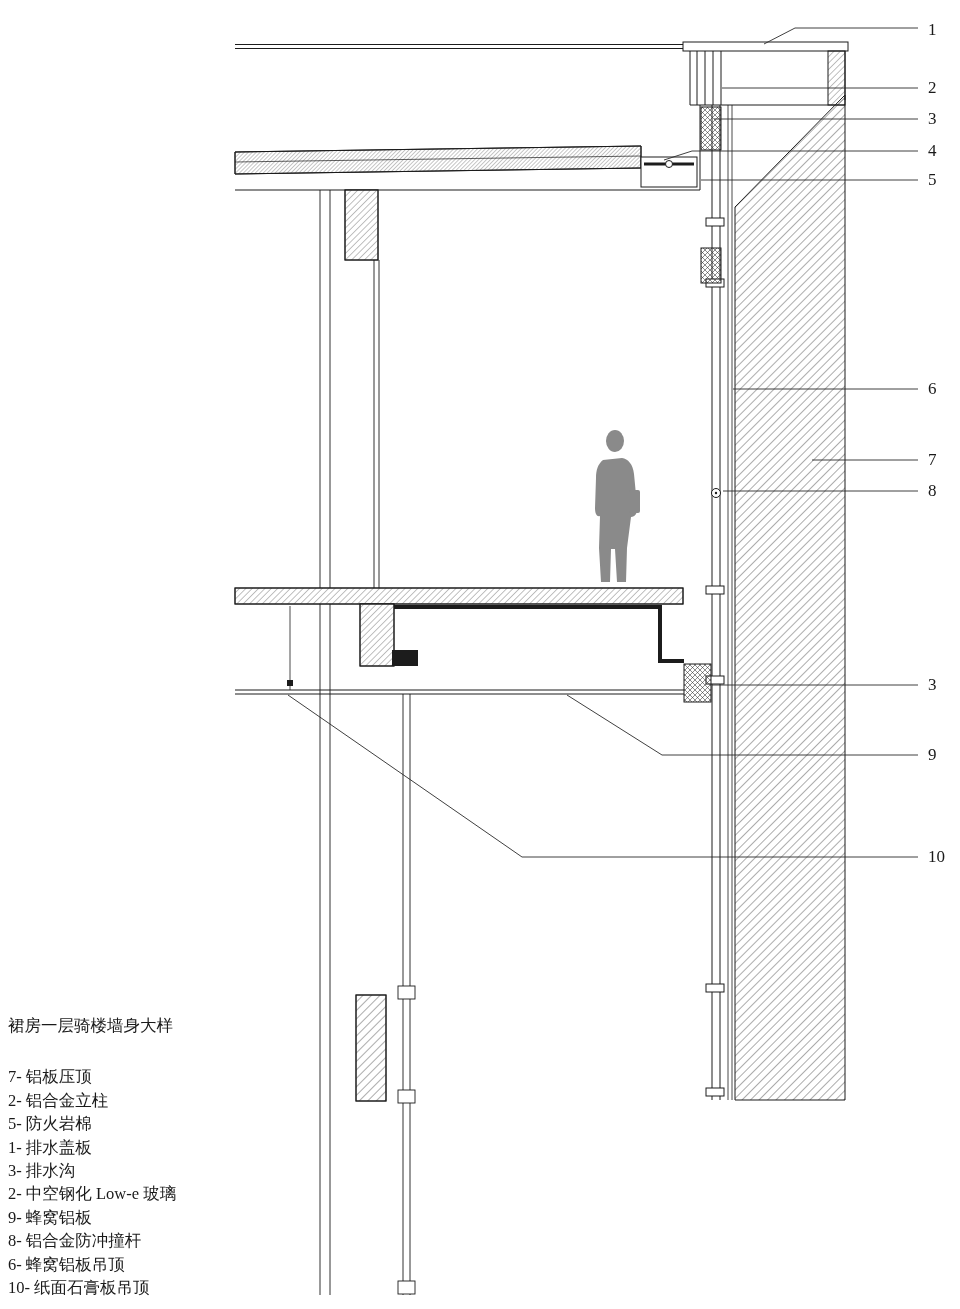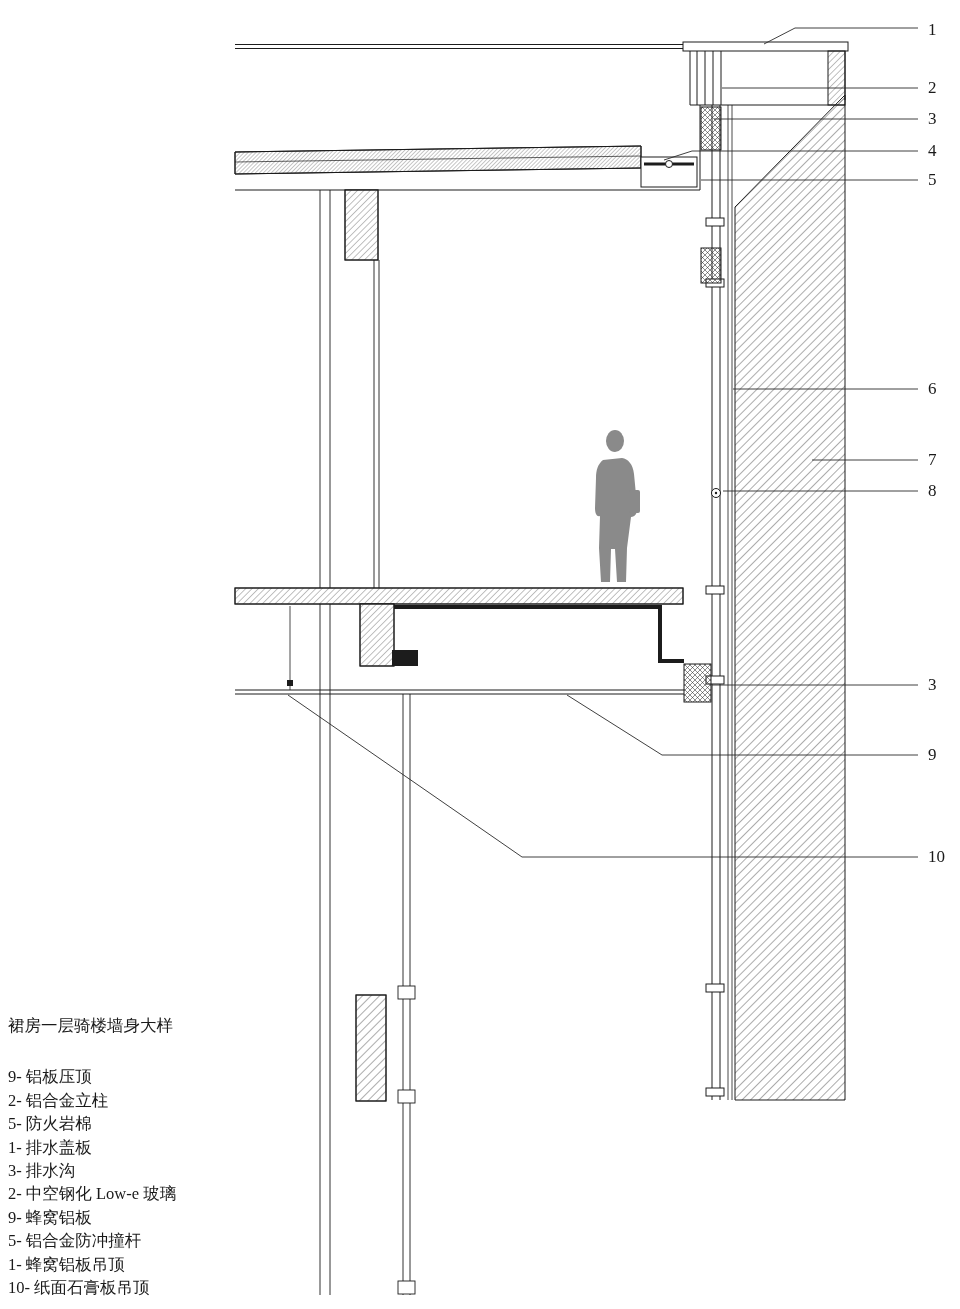--- a/index.html
+++ b/index.html
@@ -178,25 +178,25 @@
   <div class="callout" style="top:169px">5</div>
   <div class="callout" style="top:378px">6</div>
   <div class="callout" style="top:449px">7</div>
   <div class="callout" style="top:480px">8</div>
   <div class="callout" style="top:674px">3</div>
   <div class="callout" style="top:744px">9</div>
   <div class="callout" style="top:846px">10</div>
 
   <div class="legend">
     <div class="title">裙房一层骑楼墙身大样</div>
-    <div>9- 铝板压顶</div>
+    <div>7- 铝板压顶</div>
     <div>2- 铝合金立柱</div>
     <div>5- 防火岩棉</div>
     <div>1- 排水盖板</div>
     <div>3- 排水沟</div>
     <div>2- 中空钢化 Low-e 玻璃</div>
     <div>9- 蜂窝铝板</div>
-    <div>5- 铝合金防冲撞杆</div>
-    <div>1- 蜂窝铝板吊顶</div>
+    <div>8- 铝合金防冲撞杆</div>
+    <div>6- 蜂窝铝板吊顶</div>
     <div>10- 纸面石膏板吊顶</div>
   </div>
 
 </div>
 
 </body></html>

